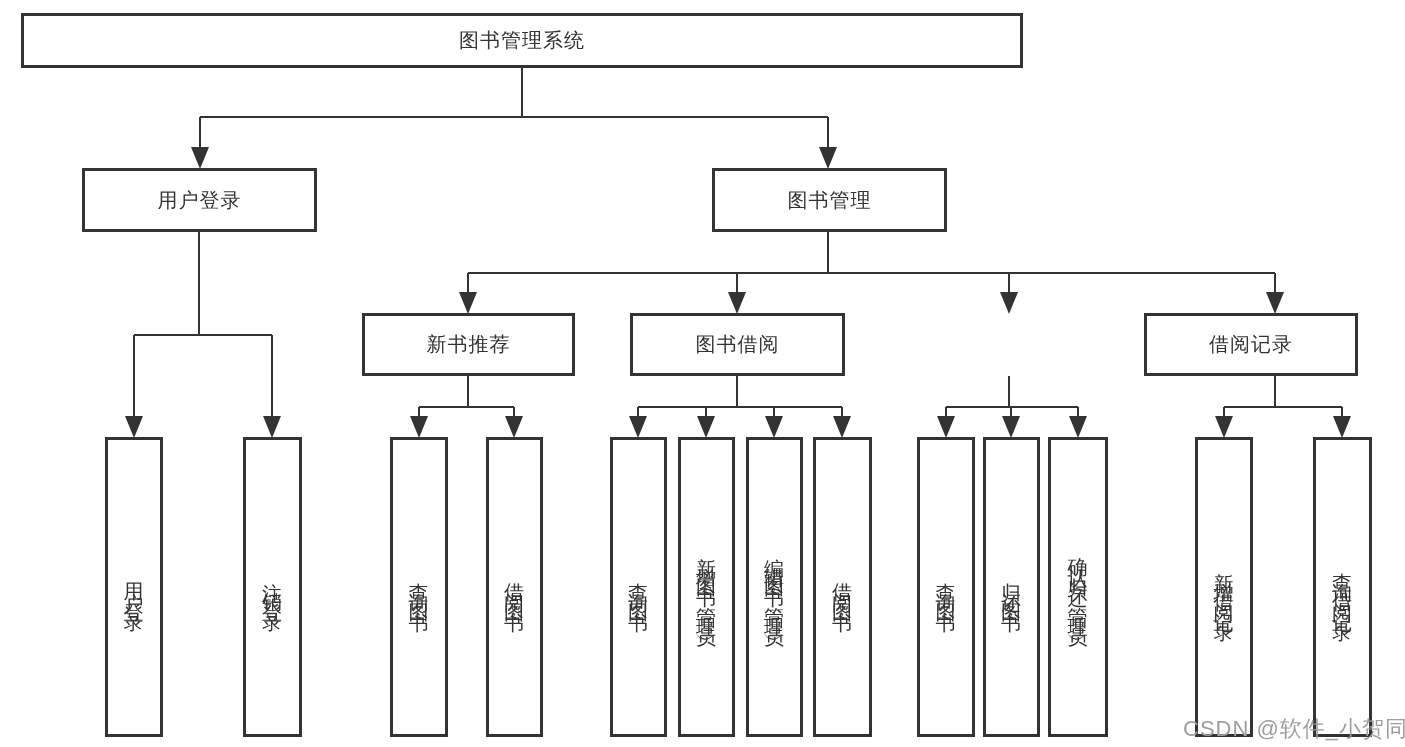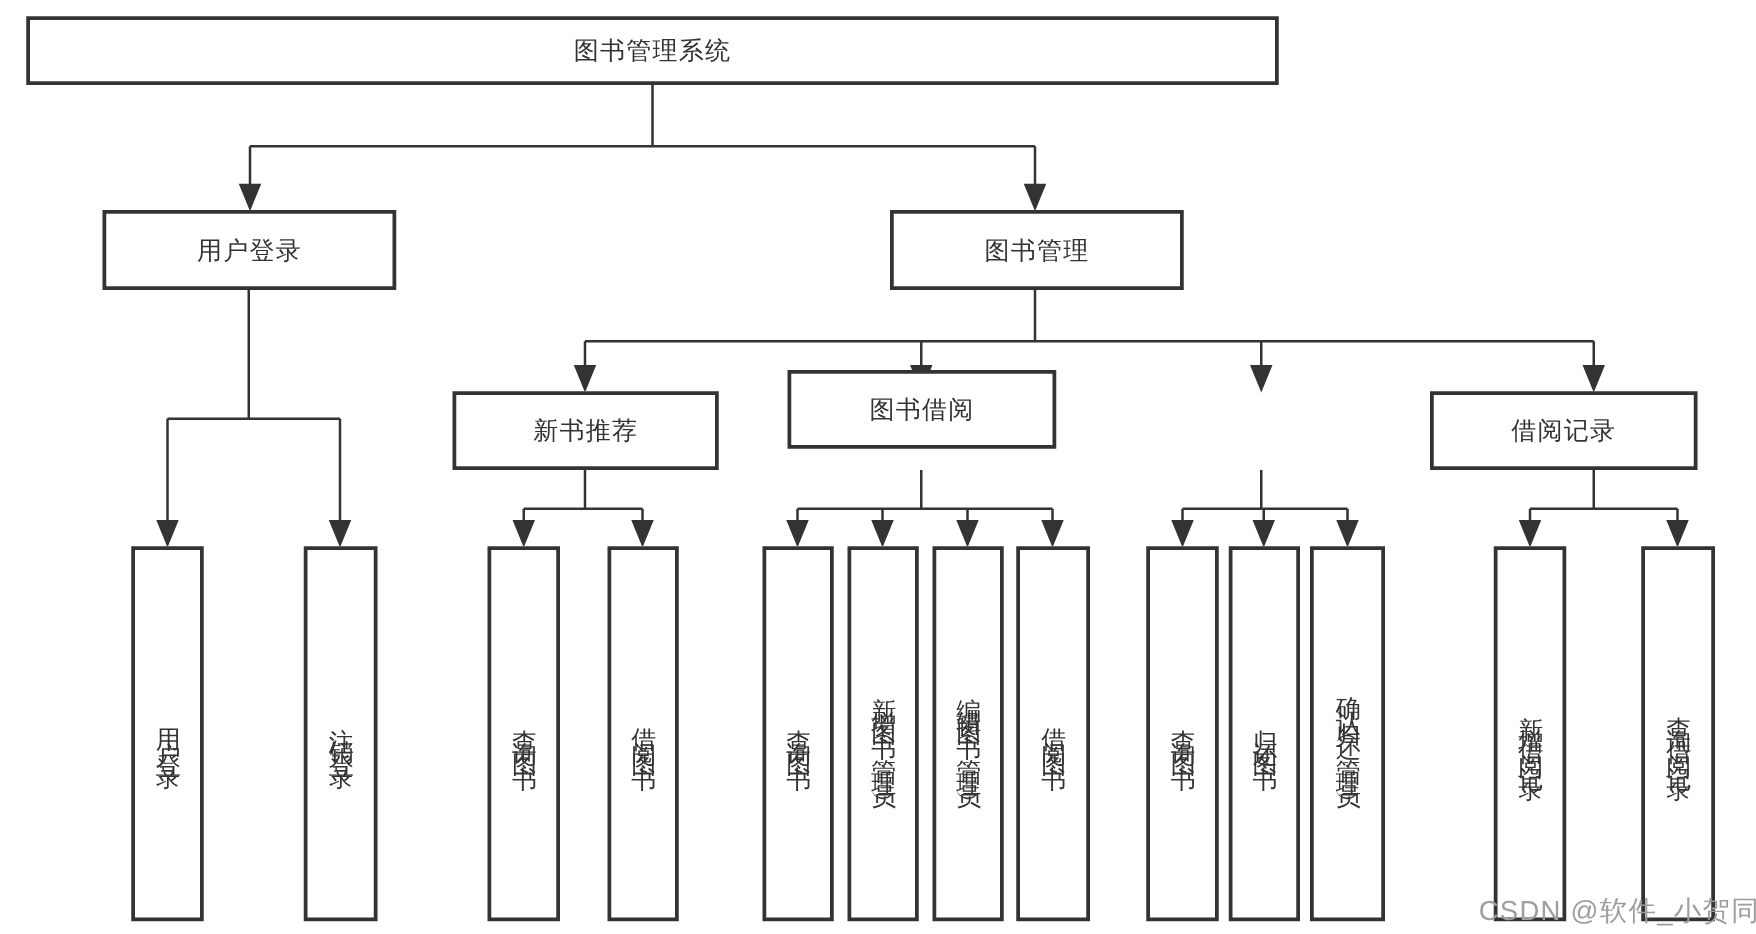--- a/index.html
+++ b/index.html
@@ -90,21 +90,21 @@
   <div class="box" style="left:82px;top:168px;width:235px;height:64px">
     <span class="lbl">用户登录</span>
   </div>
   <div class="box" style="left:712px;top:168px;width:235px;height:64px">
     <span class="lbl">图书管理</span>
   </div>
 
   <div class="box" style="left:362px;top:313px;width:213px;height:63px">
     <span class="lbl">新书推荐</span>
   </div>
-  <div class="box" style="left:630px;top:296px;width:215px;height:63px">
+  <div class="box" style="left:630px;top:313px;width:215px;height:63px">
     <span class="lbl">图书借阅</span>
   </div>
   <div class="box" style="left:1144px;top:313px;width:214px;height:63px">
     <span class="lbl">借阅记录</span>
   </div>
 
   <div class="box leaf" style="left:105px;width:58px">
     <span class="lbl">用户登录</span>
   </div>
   <div class="box leaf" style="left:243px;width:59px">

